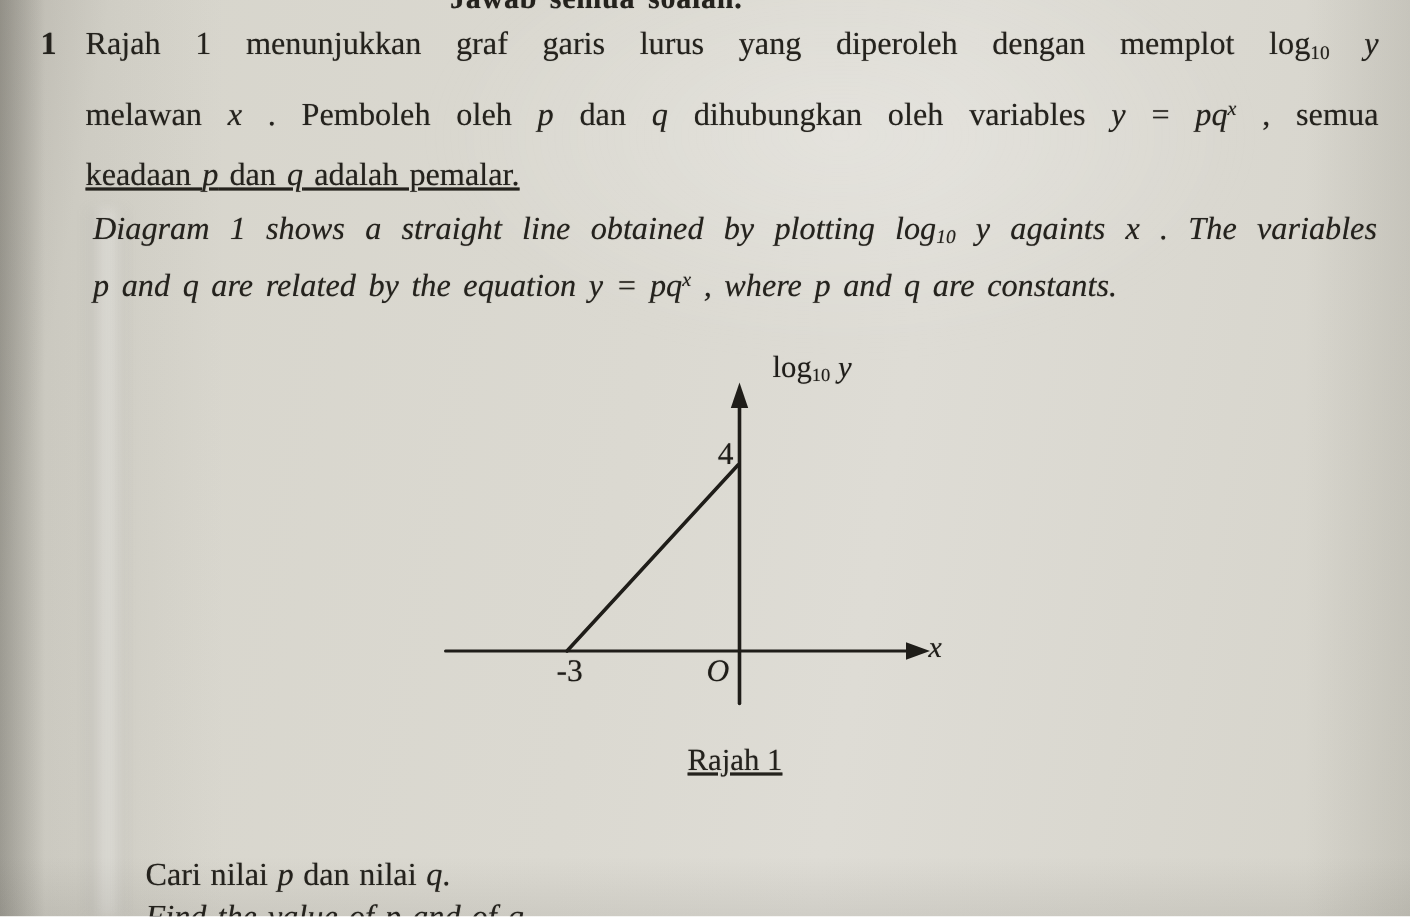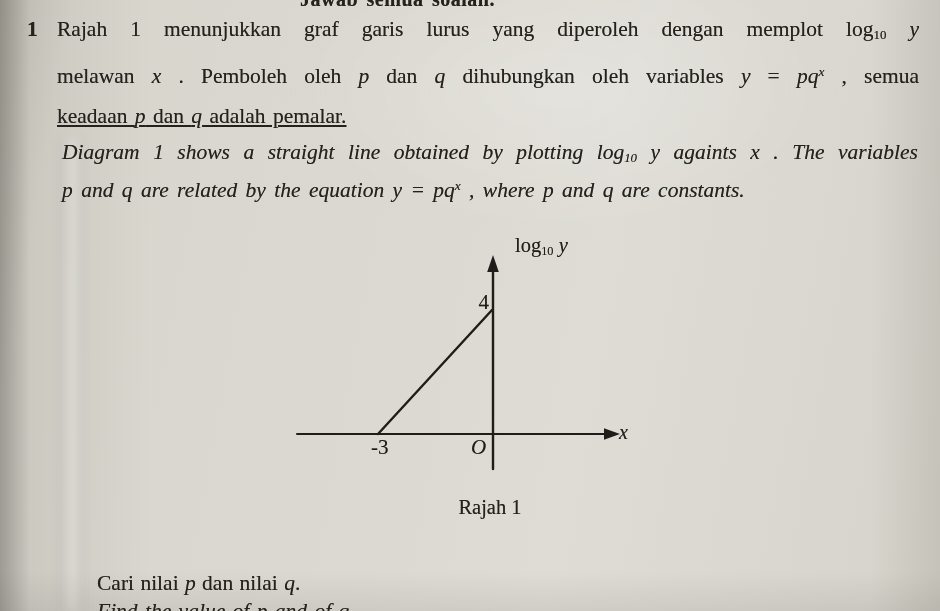--- a/index.html
+++ b/index.html
@@ -26,21 +26,21 @@
   .jus{white-space:normal;text-align:justify;text-align-last:justify;}
   .eng{font-style:italic;text-align:center;}
   sub{font-size:.6em;vertical-align:-.25em;line-height:0;}
   sup{font-size:.62em;vertical-align:.5em;line-height:0;font-style:italic;}
   b,.bold{font-weight:bold;}
 
   .graph{position:absolute;left:285px;top:230px;width:368px;height:250px;}
   .graph svg{position:absolute;left:0;top:0;}
   .glabel{position:absolute;font-size:21px;white-space:nowrap;color:#1f1d19;
           text-shadow:0 0 .6px rgba(40,38,33,.5);}
-  .caption{position:absolute;left:375px;top:494px;width:230px;text-align:center;}
+  .caption{position:absolute;left:375px;top:494px;width:230px;text-align:center;text-decoration:underline;}
   .caption .c1{font-size:20.5px;}
   .caption .c2{font-size:20.5px;font-style:italic;margin-top:1px;}
   .topclip{position:absolute;left:300px;top:-14px;font-size:20px;font-weight:bold;
            letter-spacing:.5px;word-spacing:3px;}
 </style>
 </head>
 <body>
 
 <div class="page">
 

